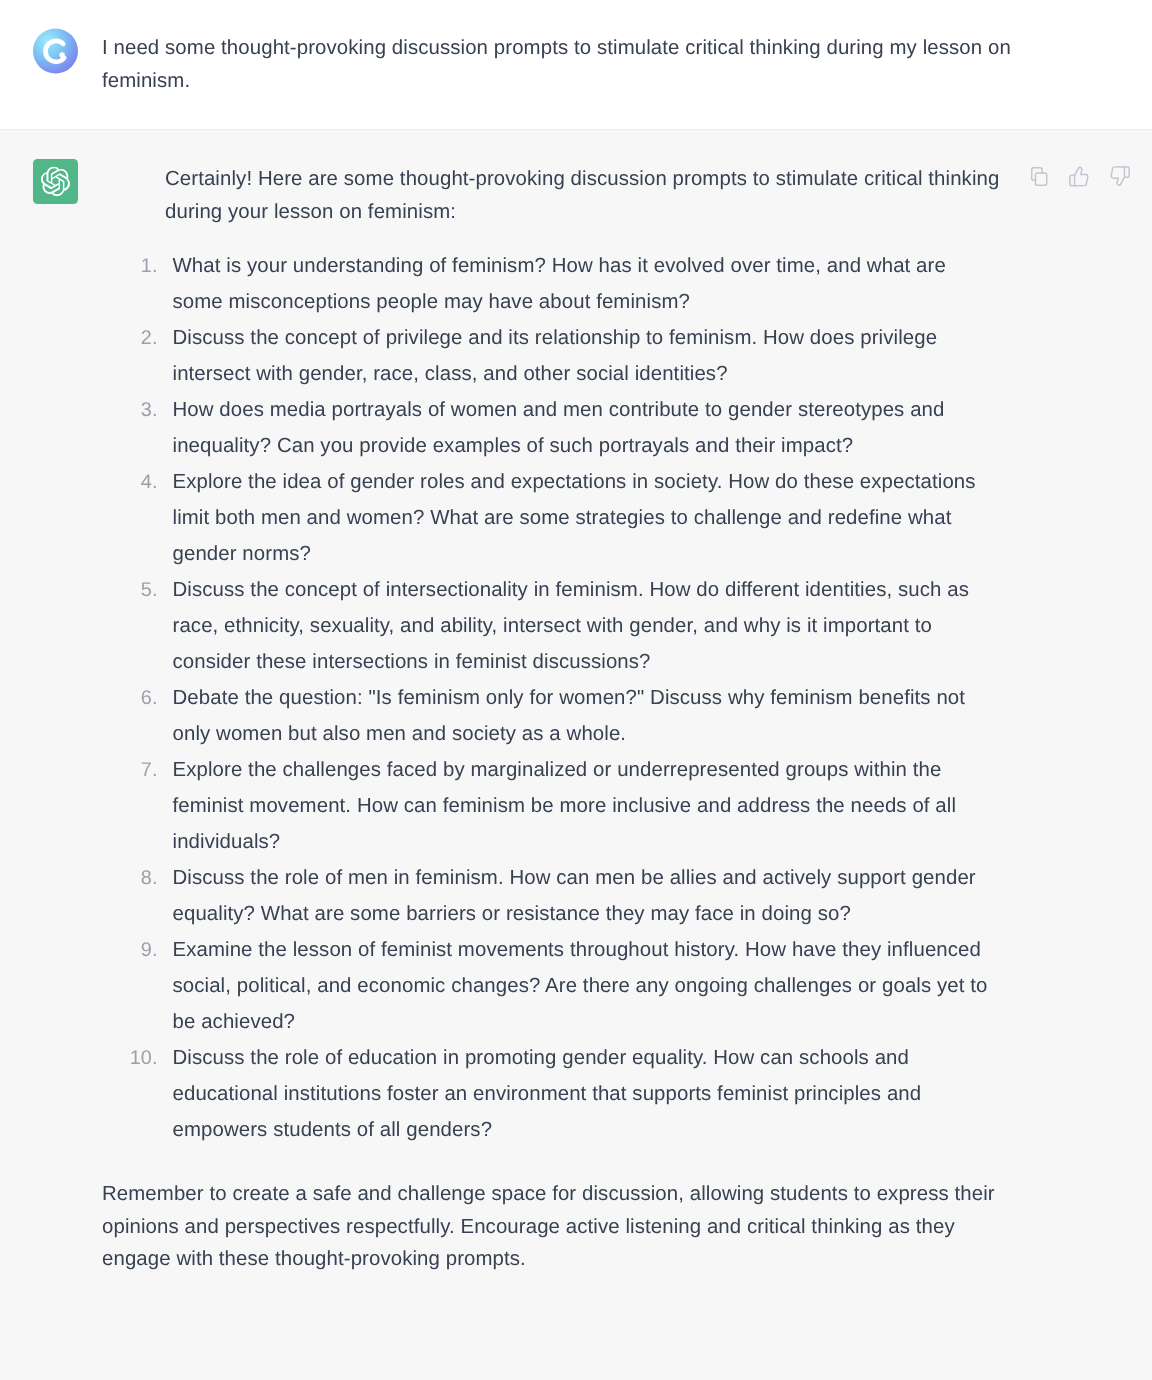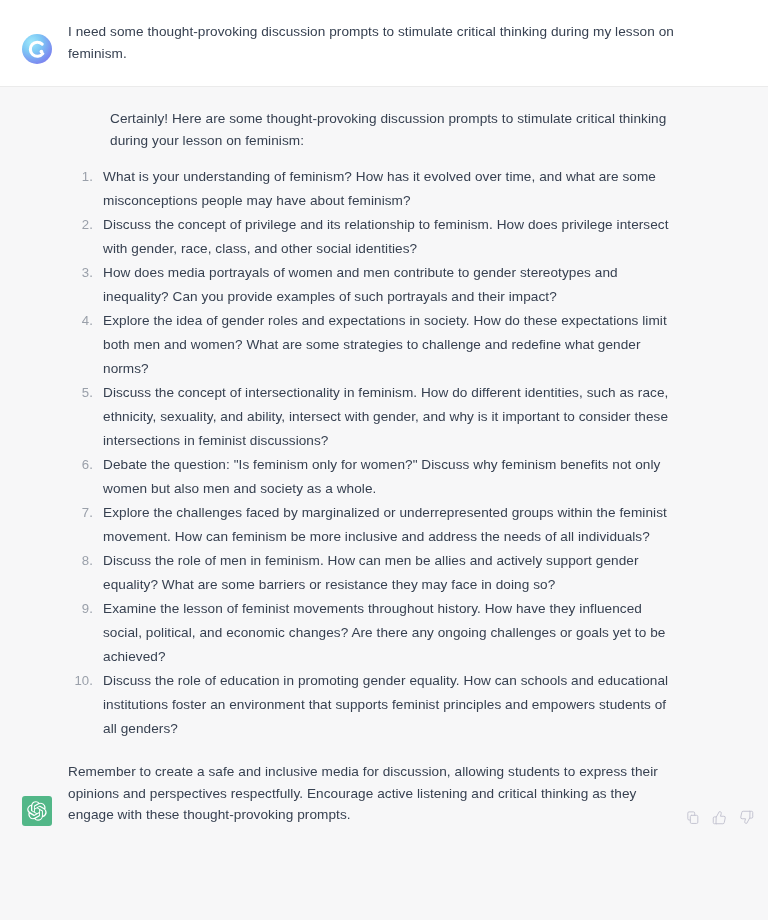--- a/index.html
+++ b/index.html
@@ -36,21 +36,21 @@
     padding: 21px 0 22px 0;
   }
   .msg-assistant {
     background: #f7f7f8;
     padding: 21px 0 24px 0;
     flex: 1 1 auto;
   }
 
   .msg-inner {
     display: flex;
-    align-items: flex-end;
+    align-items: flex-start;
     padding-left: 22px;
     padding-right: 14px;
   }
 
   
   .avatar {
     flex: 0 0 auto;
     width: 30px;
     height: 30px;
     margin-top: -2px;
@@ -87,21 +87,21 @@
     line-height: 21.5px;
     color: #374151;
     letter-spacing: 0.005em;
   }
 
   .intro { margin-bottom: 14px; margin-left: 42px; }
   .outro { margin-top: 20px; }
 
   
   ol.prompt-list {
-    margin: 0;
+    margin: 12px;
     padding: 0;
     list-style: none;
     counter-reset: promptnum;
   }
   ol.prompt-list > li {
     counter-increment: promptnum;
     position: relative;
     padding-left: 35px;
     line-height: 24px;
     margin-bottom: 0px;
@@ -190,21 +190,21 @@
           <li>How does media portrayals of women and men contribute to gender stereotypes and inequality? Can you provide examples of such portrayals and their impact?</li>
           <li>Explore the idea of gender roles and expectations in society. How do these expectations limit both men and women? What are some strategies to challenge and redefine what gender norms?</li>
           <li>Discuss the concept of intersectionality in feminism. How do different identities, such as race, ethnicity, sexuality, and ability, intersect with gender, and why is it important to consider these intersections in feminist discussions?</li>
           <li>Debate the question: "Is feminism only for women?" Discuss why feminism benefits not only women but also men and society as a whole.</li>
           <li>Explore the challenges faced by marginalized or underrepresented groups within the feminist movement. How can feminism be more inclusive and address the needs of all individuals?</li>
           <li>Discuss the role of men in feminism. How can men be allies and actively support gender equality? What are some barriers or resistance they may face in doing so?</li>
           <li>Examine the lesson of feminist movements throughout history. How have they influenced social, political, and economic changes? Are there any ongoing challenges or goals yet to be achieved?</li>
           <li>Discuss the role of education in promoting gender equality. How can schools and educational institutions foster an environment that supports feminist principles and empowers students of all genders?</li>
         </ol>
 
-        <p class="para outro">Remember to create a safe and inclusive media for discussion, allowing students to express their opinions and perspectives respectfully. Encourage active listening and critical thinking as they engage with these thought-provoking prompts.</p>
+        <p class="para outro">Remember to create a safe and challenge space for discussion, allowing students to express their opinions and perspectives respectfully. Encourage active listening and critical thinking as they engage with these thought-provoking prompts.</p>
 
       </div>
 
       <div class="actions">
 
         <button class="action-btn" title="Copy">
           <svg width="15" height="15" viewBox="0 0 24 24">
             <rect x="8.5" y="8.5" width="12" height="13" rx="2"></rect>
             <path d="M15.5 8.5V5a2 2 0 0 0-2-2h-7a2 2 0 0 0-2 2v9a2 2 0 0 0 2 2h2"></path>
           </svg>

